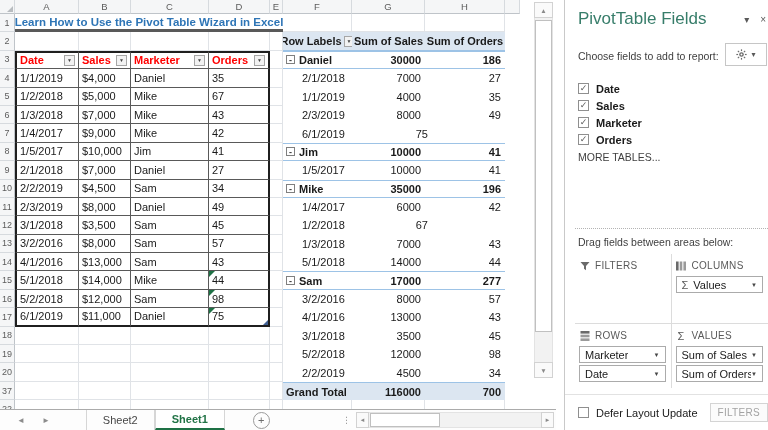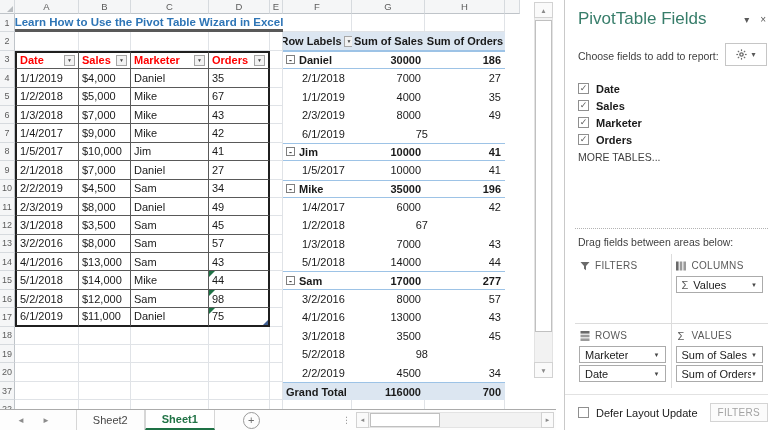--- a/index.html
+++ b/index.html
@@ -46,21 +46,21 @@
   .vscroll{position:absolute;left:534px;top:2px;width:19px;height:376px;display:flex;flex-direction:column;}
   .scroll-btn{box-sizing:border-box;background:#fafafa;border:1px solid #d2d2d2;color:#8a8a8a;font-size:6.5px;
     display:flex;align-items:center;justify-content:center;}
   .vscroll .scroll-btn{height:16px;width:19px;flex:none;}
   .vtrack{flex:1;position:relative;background:#f2f2f2;border-left:1px solid #e3e3e3;border-right:1px solid #e3e3e3;}
   .vthumb{position:absolute;left:0;right:0;top:2px;height:312px;background:#ffffff;border:1px solid #c0c0c0;box-sizing:border-box;}
   
   .tabbar{position:absolute;left:0;top:409px;width:556px;height:21px;background:#fdfdfd;border-top:1px solid #ababab;
     display:flex;align-items:stretch;box-sizing:border-box;}
   .navarrow{color:#8c8c8c;font-size:8px;display:flex;align-items:center;margin-left:17px;}
-  .tabs{display:flex;margin-left:26px;}
+  .tabs{display:flex;margin-left:36px;}
   .tab{display:flex;align-items:center;padding:0 16px;font-size:11px;color:#474747;
     border-right:1px solid #d6d6d6;border-left:1px solid #d6d6d6;background:#fdfdfd;box-sizing:border-box;}
   .tab.active{font-weight:bold;color:#217346;background:#ffffff;border-bottom:2px solid #1E7145;}
   .addsheet{display:flex;align-items:center;margin-left:28px;}
   .addplus{width:15px;height:15px;border:1px solid #9a9a9a;border-radius:50%;color:#6d6d6d;font-size:11px;
     display:flex;align-items:center;justify-content:center;line-height:1;}
   .flexspace{flex:1;}
   .dots{color:#9a9a9a;font-size:9px;display:flex;align-items:center;margin-right:5px;}
   .hscroll{display:flex;width:198px;margin:2px 2px 2px 0;}
   .hbtn{width:13px;flex:none;font-size:6px;}
@@ -342,20 +342,21 @@
           <div class="cell pv num" style="width: 80px;">45</div>
         </div>
         <div class="grow">
           <div class="rownum">19</div>
           <div class="cell" style="width: 64px;"></div>
           <div class="cell" style="width: 52px;"></div>
           <div class="cell" style="width: 78px;"></div>
           <div class="cell" style="width: 61px;"></div>
           <div class="cell" style="width: 13px;"></div>
           <div class="cell pv" style="width: 69px; padding-left: 19px;">5/2/2018</div>
+          <div class="cell pv num" style="width: 73px;">12000</div>
           <div class="cell pv num" style="width: 80px;">98</div>
         </div>
         <div class="grow">
           <div class="rownum">20</div>
           <div class="cell" style="width: 64px;"></div>
           <div class="cell" style="width: 52px;"></div>
           <div class="cell" style="width: 78px;"></div>
           <div class="cell" style="width: 61px;"></div>
           <div class="cell" style="width: 13px;"></div>
           <div class="cell pv" style="width: 69px; padding-left: 19px;">2/2/2019</div>

